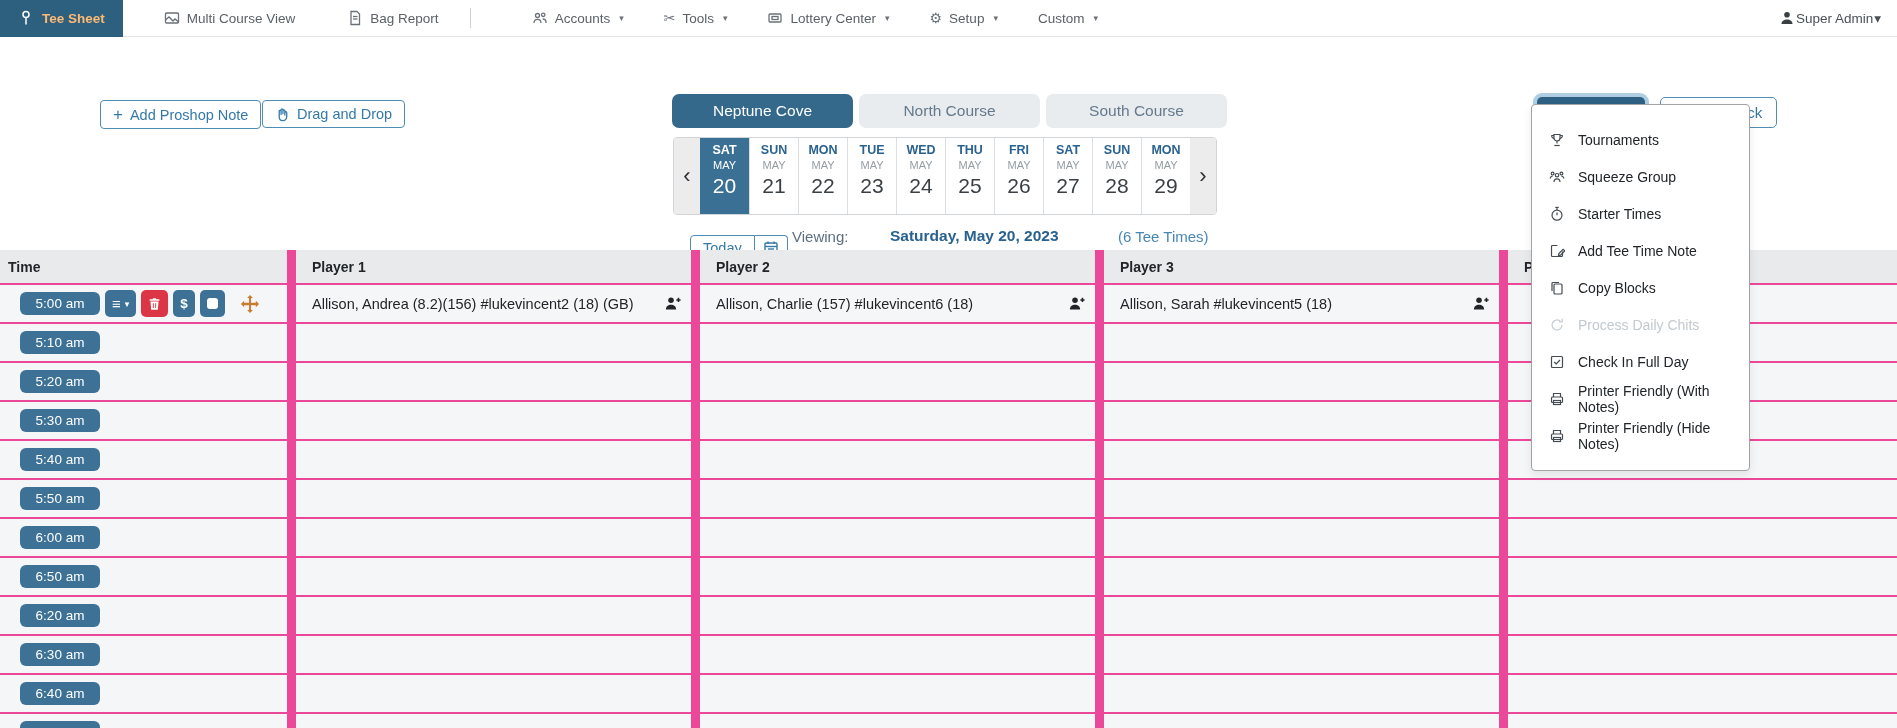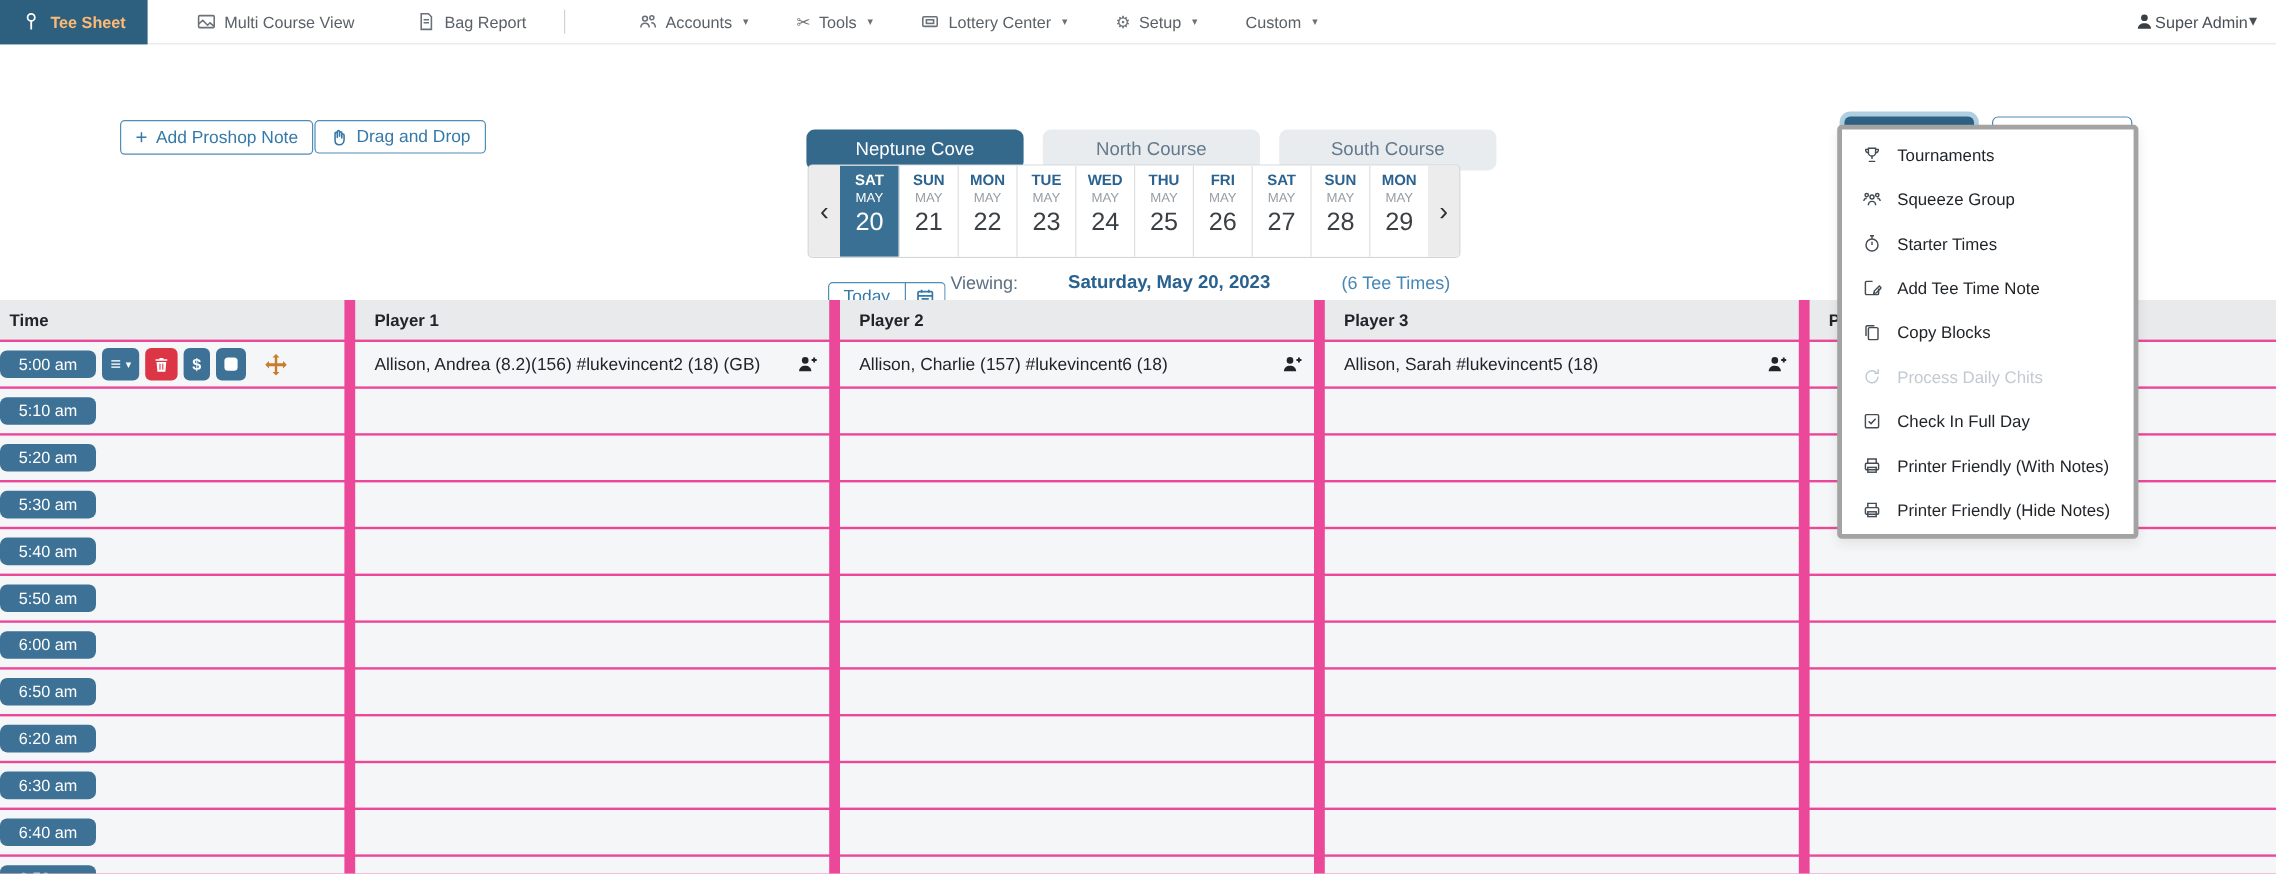--- a/index.html
+++ b/index.html
@@ -19,21 +19,21 @@
   .nav-right { margin-left:auto; display:flex; align-items:center; gap:1px; padding:0 16px; color:#495057; }
 
   
   .toolbar { position:relative; height:213px; }
   .btn-outline { position:absolute; display:inline-flex; align-items:center; gap:7px;
     border:1px solid #4f8cb6; color:#3579a9; background:#fff; border-radius:4px;
     padding:5px 12px; font-size:14.5px; cursor:pointer; }
   #btn-proshop { left:100px; top:63px; }
   #btn-dragdrop { left:262px; top:63px; }
 
-  .course-tabs { position:absolute; left:672px; top:71px; display:flex; gap:16px; }
+  .course-tabs { position:absolute; left:672px; top:57px; display:flex; gap:6px; }
   .course-tab { width:181px; height:34px; display:flex; align-items:center; justify-content:center;
     border-radius:7px; font-size:15.5px; background:#e9ecef; color:#64798c; cursor:pointer; }
   .course-tab.active { background:#34698c; color:#fff; }
 
   #btn-actions { position:absolute; left:1537px; top:60px; display:inline-flex; align-items:center;
     gap:8px; background:#2e6183; color:#fff; border:none; border-radius:5px; padding:6px 14px;
     font-size:15px; cursor:pointer; box-shadow:0 0 0 4px rgba(109,166,201,.55); }
   #btn-actions .burger { font-weight:bold; font-size:16px; line-height:1; }
   #btn-actions .caret { font-size:10px; }
   #btn-newblock { position:absolute; left:1660px; top:60px; display:inline-flex; align-items:center;
@@ -64,42 +64,42 @@
   .viewing-date { position:absolute; left:890px; top:190px; font-size:15.5px; font-weight:bold; color:#29618f; }
   .viewing-count { position:absolute; left:1118px; top:191px; font-size:15px; color:#4787b5; cursor:pointer; }
 
   
   .sheet { position:absolute; left:0; top:250px; right:0; bottom:0; overflow:hidden; background:#ec4899; }
   .srow { display:flex; margin-bottom:2px; }
   .scell { flex:0 0 auto; margin-right:9px; background:#f5f6f8; display:flex; align-items:center; }
   .scell.last { margin-right:0; flex:1 1 auto; }
   .hrow .scell { background:#e9eaec; height:33px; font-weight:bold; font-size:14px; }
   .body-row .scell { height:37px; font-size:14.5px; }
-  .c-time { width:287px; padding-left:0; }
+  .c-time { width:287px; padding-left:20px; }
   .c-player { width:395px; padding-left:16px; }
   .hrow .c-time { padding-left:8px; }
   .time-pill { background:#3d7296; color:#fff; border:none; border-radius:6px;
     padding:4px 0; width:80px; text-align:center; font-size:13.5px; cursor:pointer; }
   .row-btn { height:27px; border:none; border-radius:5px; background:#3d7296; color:#fff;
     display:inline-flex; align-items:center; justify-content:center; margin-left:5px;
     cursor:pointer; padding:0 7px; }
   .row-btn.menu { gap:4px; }
   .row-btn.menu .burger { font-size:15px; font-weight:bold; line-height:1; }
   .row-btn.menu .caret { font-size:9px; }
   .row-btn.danger { background:#dc3545; }
   .row-btn .dollar { font-size:13.5px; font-weight:bold; }
   .sq { width:11px; height:11px; background:#fff; border-radius:3px; }
   .move-handle { margin-left:16px; cursor:grab; display:flex; }
   .player-cell-inner { display:flex; align-items:center; justify-content:space-between; width:100%; padding-right:10px; }
   .addp { cursor:pointer; display:flex; }
 
   
-  .dropdown { position:absolute; left:1531px; top:104px; width:251px; background:#fff;
-    border:4px solid #a3a3a3; border-radius:4px; box-shadow:0 4px 10px rgba(0,0,0,.08);
-    padding:2px 0; z-index:10; }
+  .dropdown { position:absolute; left:1531px; top:104px; width:219px; background:#fff;
+    border:1px solid #a3a3a3; border-radius:4px; box-shadow:0 4px 10px rgba(0,0,0,.08);
+    padding:16px 0; z-index:10; }
   .dd-item { display:flex; align-items:center; gap:13px; height:37px; padding-left:17px;
     font-size:14px; color:#212529; cursor:pointer; }
   .dd-item .dd-icon { width:16px; height:16px; color:#444b52; flex:0 0 auto; }
   .dd-item.disabled { color:#c2c9d0; cursor:default; }
   .dd-item.disabled .dd-icon { color:#c2c9d0; }
 
   svg { display:block; }
 </style>
 </head>
 <body>

